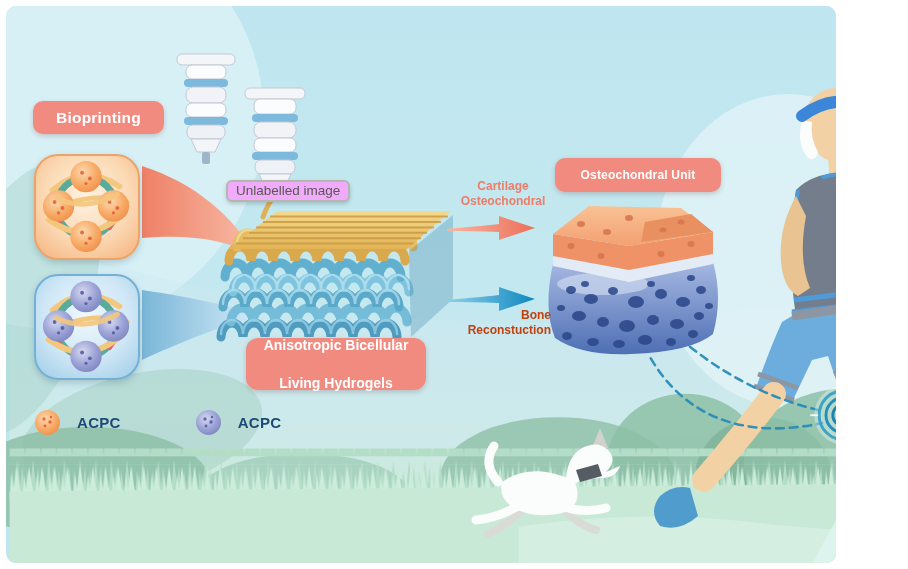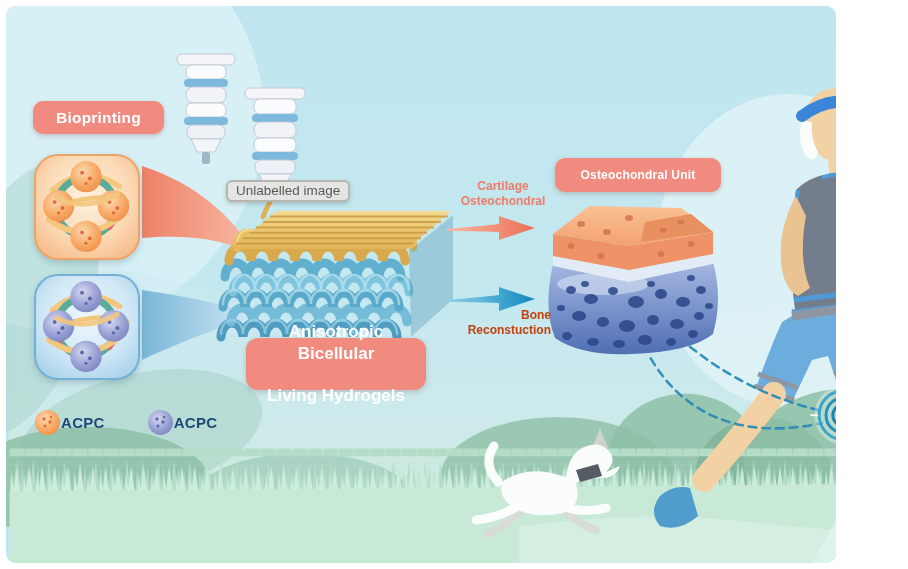--- a/index.html
+++ b/index.html
@@ -2,27 +2,27 @@
 <html><head>
 <meta charset="utf-8">
 <style>
   html,body{margin:0;padding:0;background:#ffffff;font-family:"Liberation Sans",sans-serif;}
   .canvas{position:relative;width:908px;height:569px;background:#ffffff;overflow:hidden;}
   .scene{position:absolute;left:6px;top:6px;width:830px;height:557px;border-radius:10px;overflow:hidden;background:#bfe6f0;}
   .abs{position:absolute;}
   .badge{position:absolute;background:#f18b80;color:#ffffff;font-weight:bold;text-align:center;
          border-radius:10px;box-shadow:0 2px 5px rgba(120,60,50,.25);display:flex;align-items:center;justify-content:center;}
   .badge.small{font-size:15.5px;letter-spacing:.2px;}
-  .badge.two-line{flex-direction:column;font-size:17px;line-height:1.3;border-radius:12px;padding:4px 6px;gap:20px;}
-  .tooltip{position:absolute;background:#e5e5e5;border:2px solid #b6b6ae;border-radius:6px;color:#5a5850;
+  .badge.two-line{flex-direction:column;font-size:14px;line-height:1.3;border-radius:12px;padding:4px 6px;gap:20px;}
+  .tooltip{position:absolute;background:#f0abfc;border:2px solid #b6b6ae;border-radius:6px;color:#5a5850;
            font-size:13.5px;padding:1px 8px 2px 8px;box-shadow:0 2px 4px rgba(0,0,0,.18);white-space:nowrap;}
   .arrow-text{position:absolute;text-align:center;font-size:12px;line-height:1.25;font-weight:600;}
   .arrow-text.cartilage{color:#ee7c68;}
   .arrow-text.bone{color:#c2410c;text-align:right;}
-  .legend-row{position:absolute;display:flex;align-items:center;gap:0;}
+  .legend-row{position:absolute;display:flex;align-items:center;gap:16px;}
   .legend-label{color:#1d4976;font-size:15px;font-weight:600;letter-spacing:.3px;}
   .cellbox{position:absolute;width:102px;height:102px;border-radius:24px;box-shadow:0 3px 6px rgba(60,90,110,.25);}
   .cellbox.acpc{background:radial-gradient(circle at 50% 40%,#fef3e2 0%,#fbd9b4 55%,#f5b27e 100%);border:2px solid #eca368;}
   .cellbox.bmsc{background:radial-gradient(circle at 50% 40%,#f0f8fd 0%,#cfe7f6 55%,#9ecbe6 100%);border:2px solid #74b0d6;}
 </style>
 </head>
 <body>
 
 <div class="canvas">
  <div class="scene">

